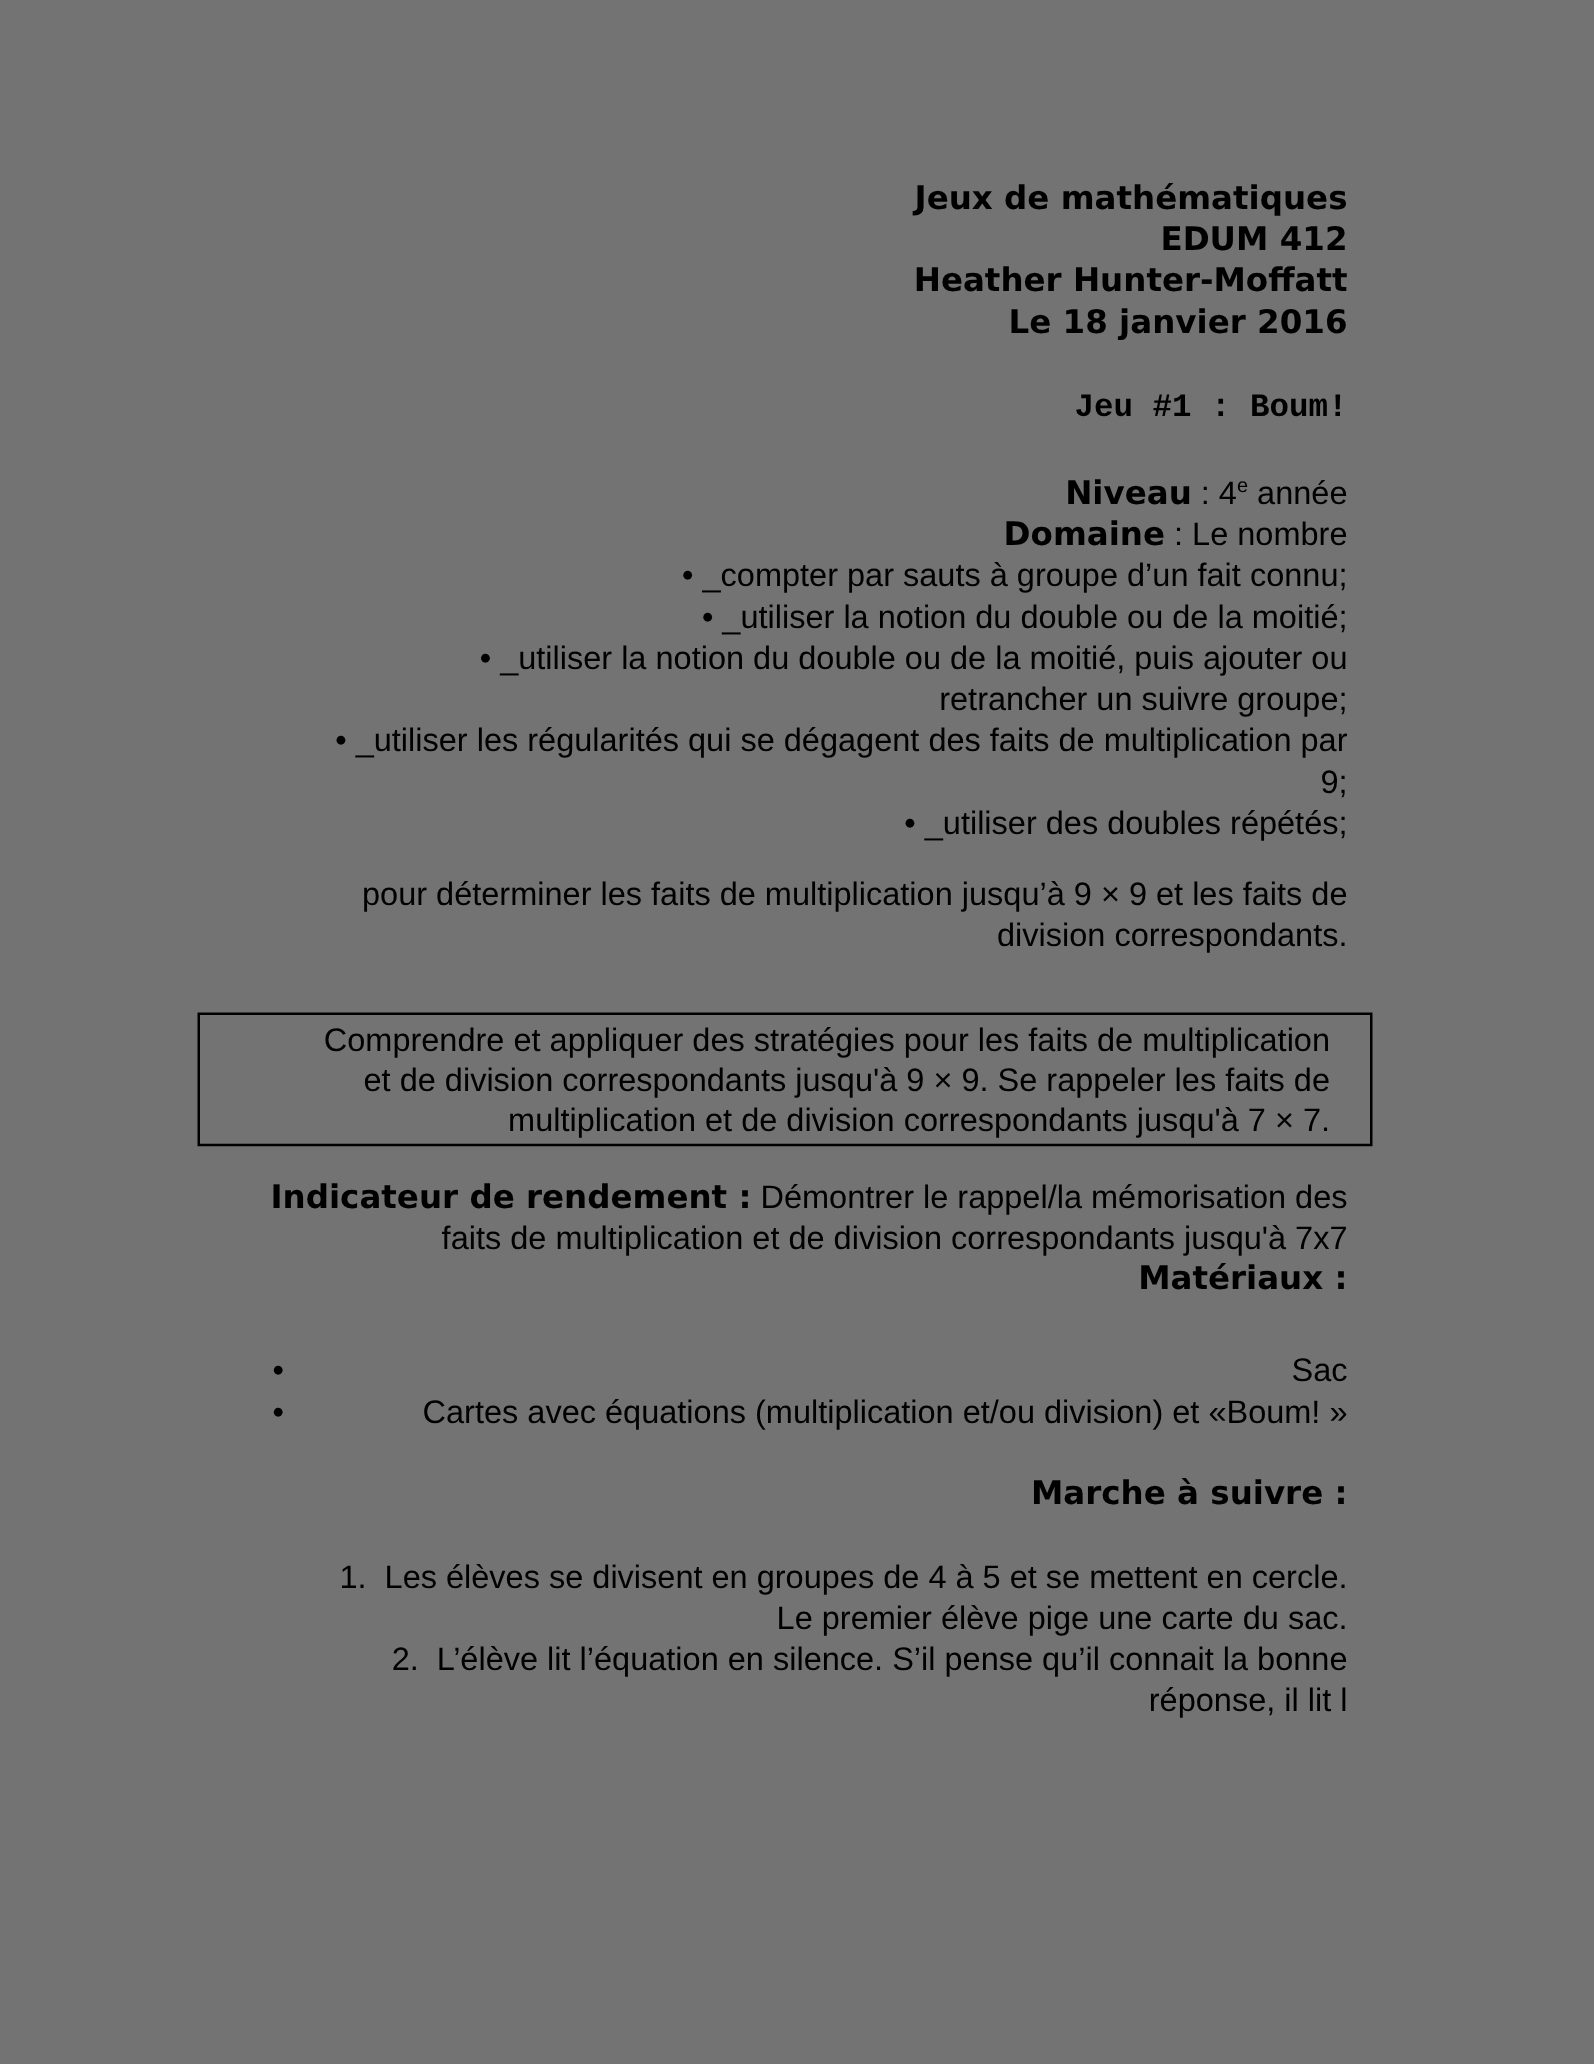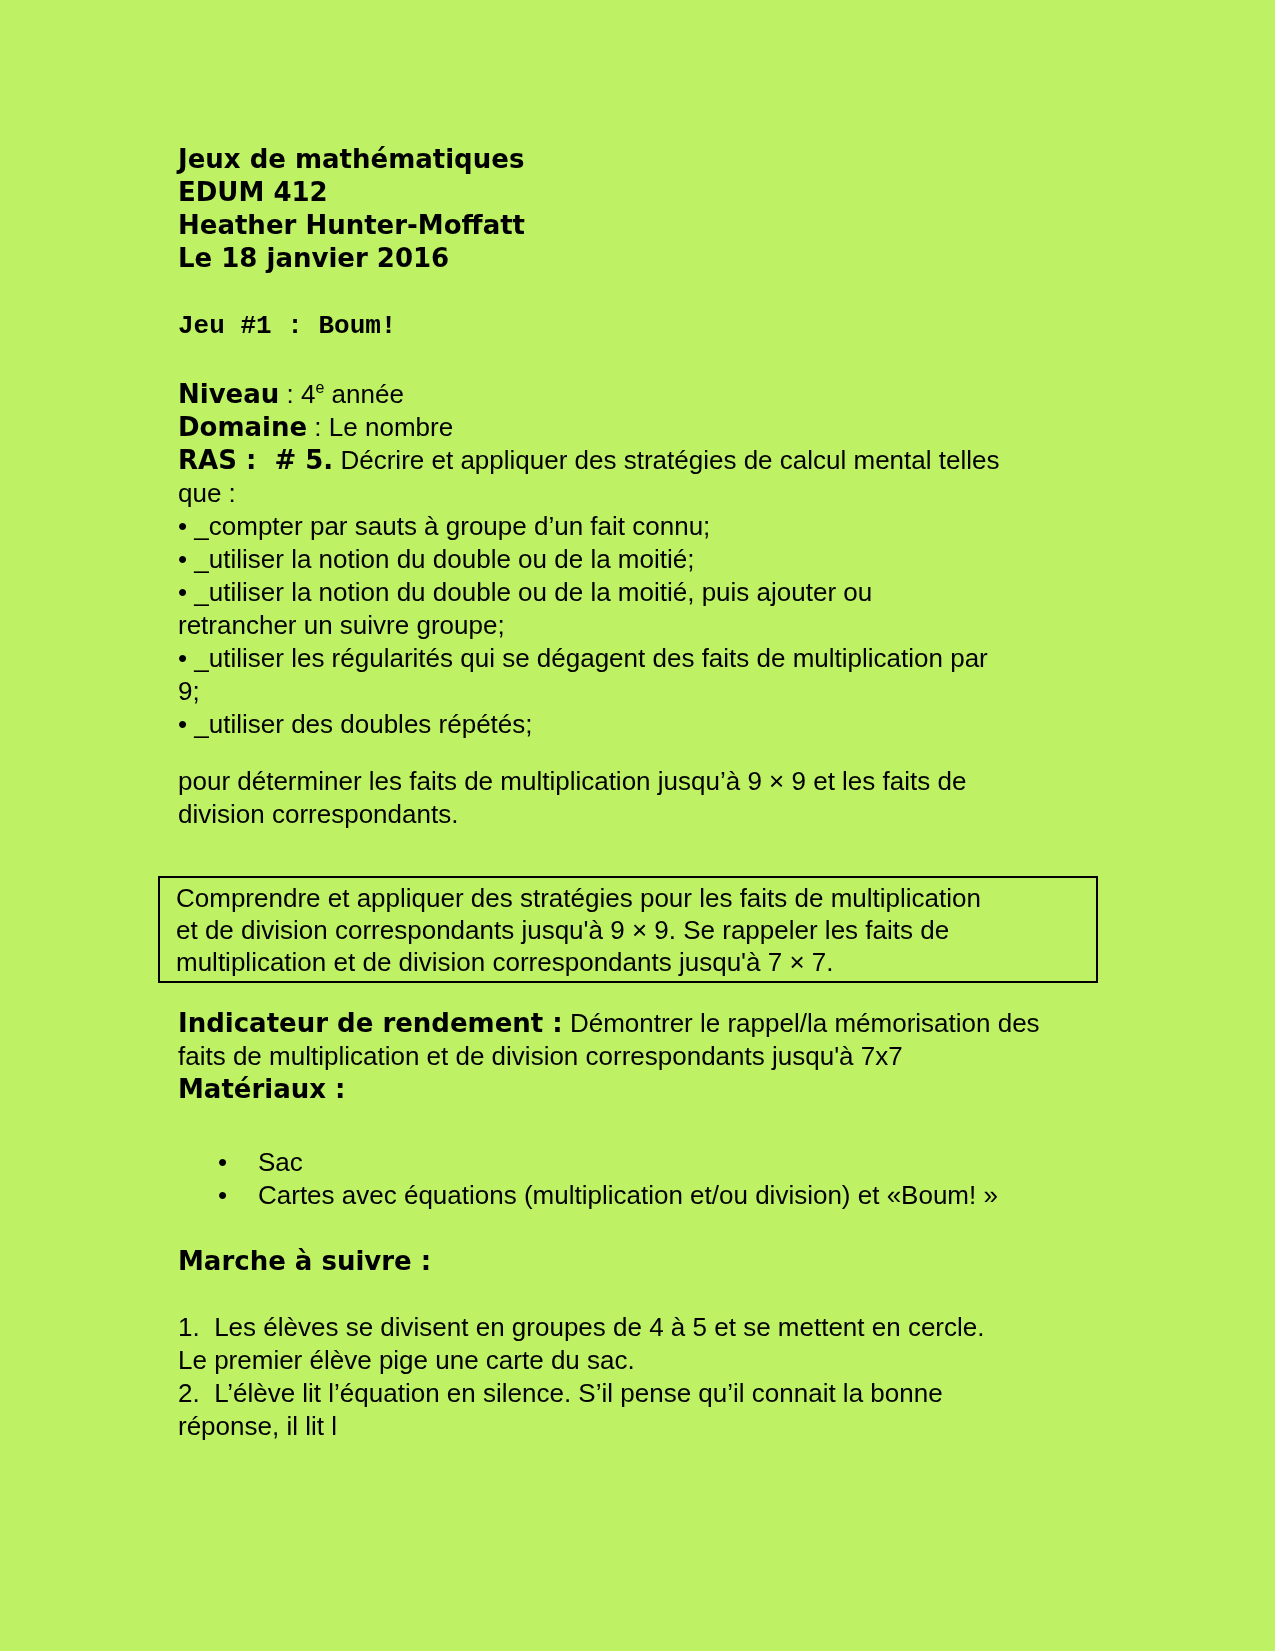--- a/index.html
+++ b/index.html
@@ -4,26 +4,27 @@
 <style>
   html, body {
     margin: 0;
     padding: 0;
     background: #ffffff;
   }
   .page {
     position: relative;
     width: 1275px;
     height: 1651px;
-    background: #bef264;
+    background: #737373;
     color: #000000;
     font-family: "Liberation Sans", sans-serif;
     font-size: 26px;
     line-height: 33px;
     overflow: hidden;
+    text-align: right;
   }
   .content {
     position: absolute;
     top: 143px;
     left: 178px;
     width: 900px;
   }
   .ln {
     white-space: pre;
     height: 33px;
@@ -43,21 +44,21 @@
   }
   .mt-title   { margin-top: 35px; font-family: Liberation Mono, monospace; }
   .mt-niveau  { margin-top: 35px; }
   .mt-pour    { margin-top: 24px; }
   .outcome-box {
     box-sizing: border-box;
     margin-top: 45px;
     margin-left: -20px;
     width: 940px;
     border: 2px solid #000000;
-    padding: 4px 16px 3px 16px;
+    padding: 4px 32px 3px 16px;
   }
   .outcome-box .ln { line-height: 32px; height: 32px; }
   .mt-indic   { margin-top: 24px; }
   .mt-mater   { }
   .mat-list   { margin-top: 40px; }
   .mat-item {
     position: relative;
     padding-left: 80px;
     height: 33px;
     white-space: pre;
@@ -82,24 +83,20 @@
       <div class="ln heading">Heather Hunter-Moffatt</div>
       <div class="ln heading">Le 18 janvier 2016</div>
     </div>
 
     <div class="ln heading mt-title">Jeu #1 : Boum!</div>
 
     <div class="ln mt-niveau"><span class="b">Niveau</span><span> : 4</span><sup class="e">e</sup><span> année</span></div>
 
     <div class="ln"><span class="b">Domaine</span><span> : Le nombre</span></div>
 
-    <div>
-      <div class="ln"><span class="b">RAS :  # 5.</span><span> Décrire et appliquer des stratégies de calcul mental telles</span></div>
-      <div class="ln">que :</div>
-    </div>
 
     <div>
       <div class="ln">• _compter par sauts à groupe d’un fait connu;</div>
       <div class="ln">• _utiliser la notion du double ou de la moitié;</div>
       <div class="ln">• _utiliser la notion du double ou de la moitié, puis ajouter ou</div>
       <div class="ln">retrancher un suivre groupe;</div>
       <div class="ln">• _utiliser les régularités qui se dégagent des faits de multiplication par</div>
       <div class="ln">9;</div>
       <div class="ln">• _utiliser des doubles répétés;</div>
     </div>

